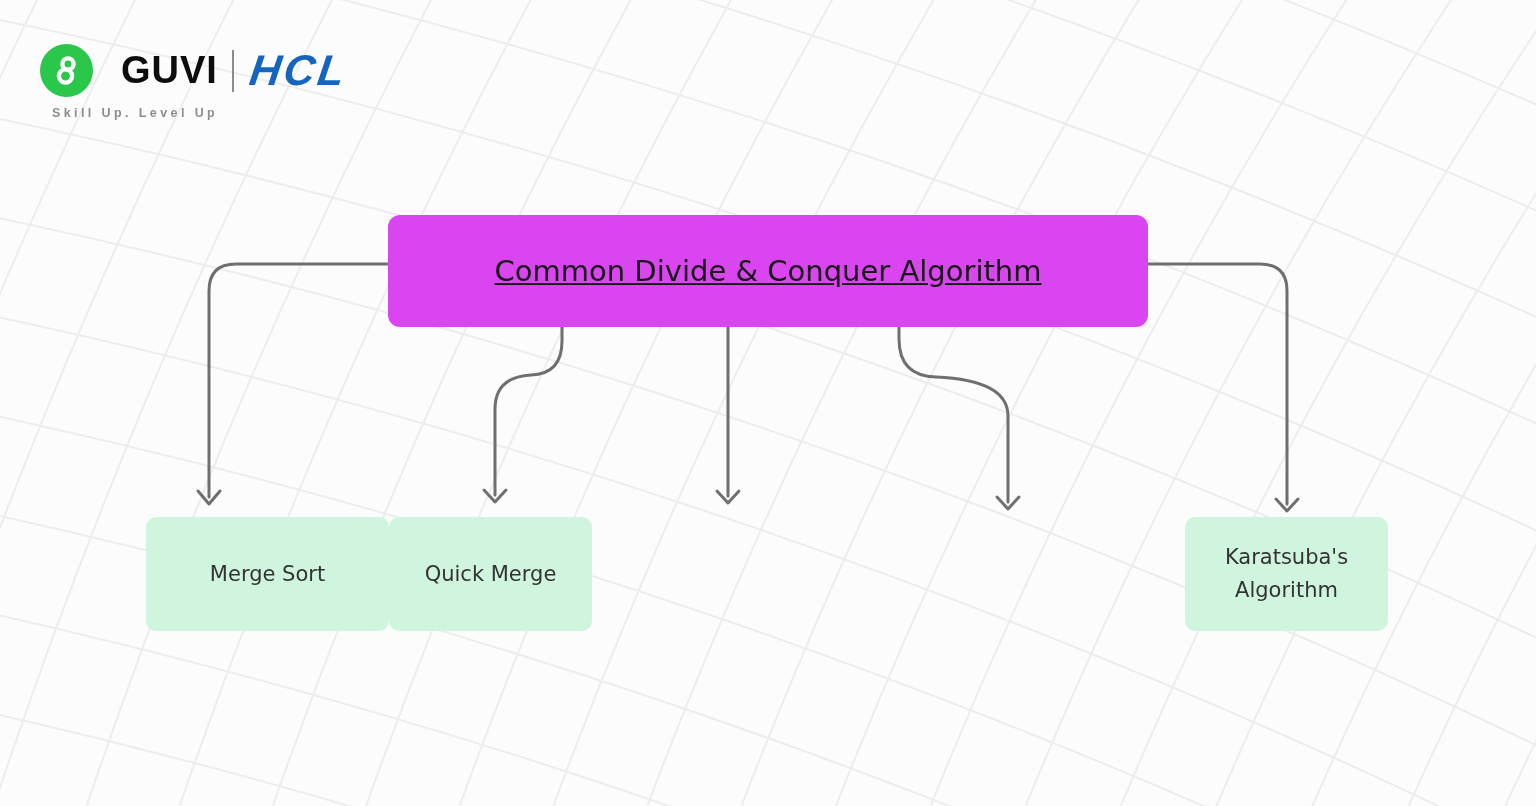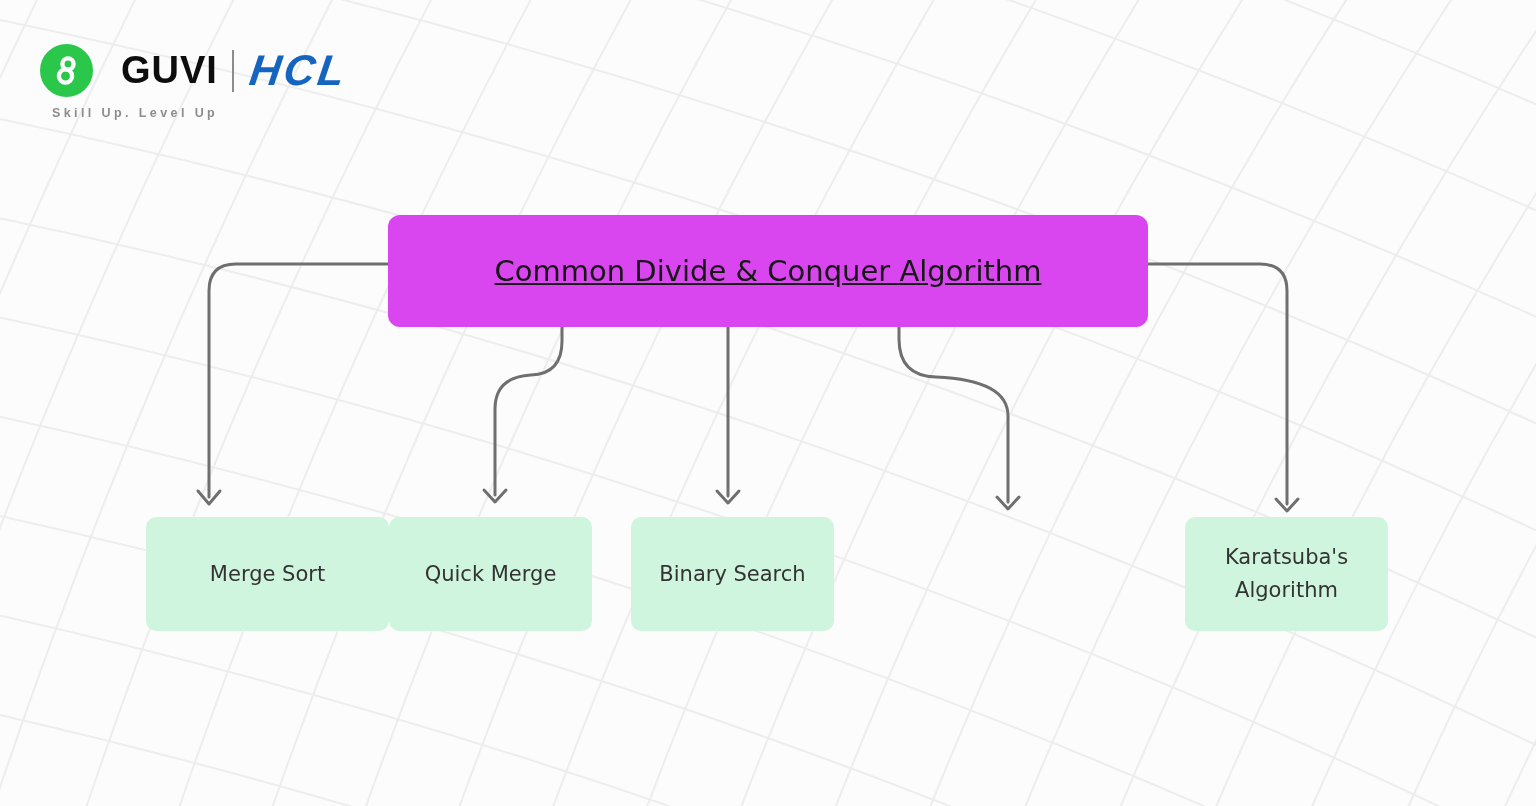--- a/index.html
+++ b/index.html
@@ -152,20 +152,17 @@
   <div class="node root">
     <span>Common Divide &amp; Conquer Algorithm</span>
   </div>
 
   <div class="node child c0">
     <span>Merge Sort</span>
   </div>
   <div class="node child c1">
     <span>Quick Merge</span>
   </div>
-  <div class="node child c2">
-    <span>Binary Search</span>
-  </div>
   <div class="node child c4">
     <span>Karatsuba's Algorithm</span>
   </div>
 
 </div>
 
 </body></html>

